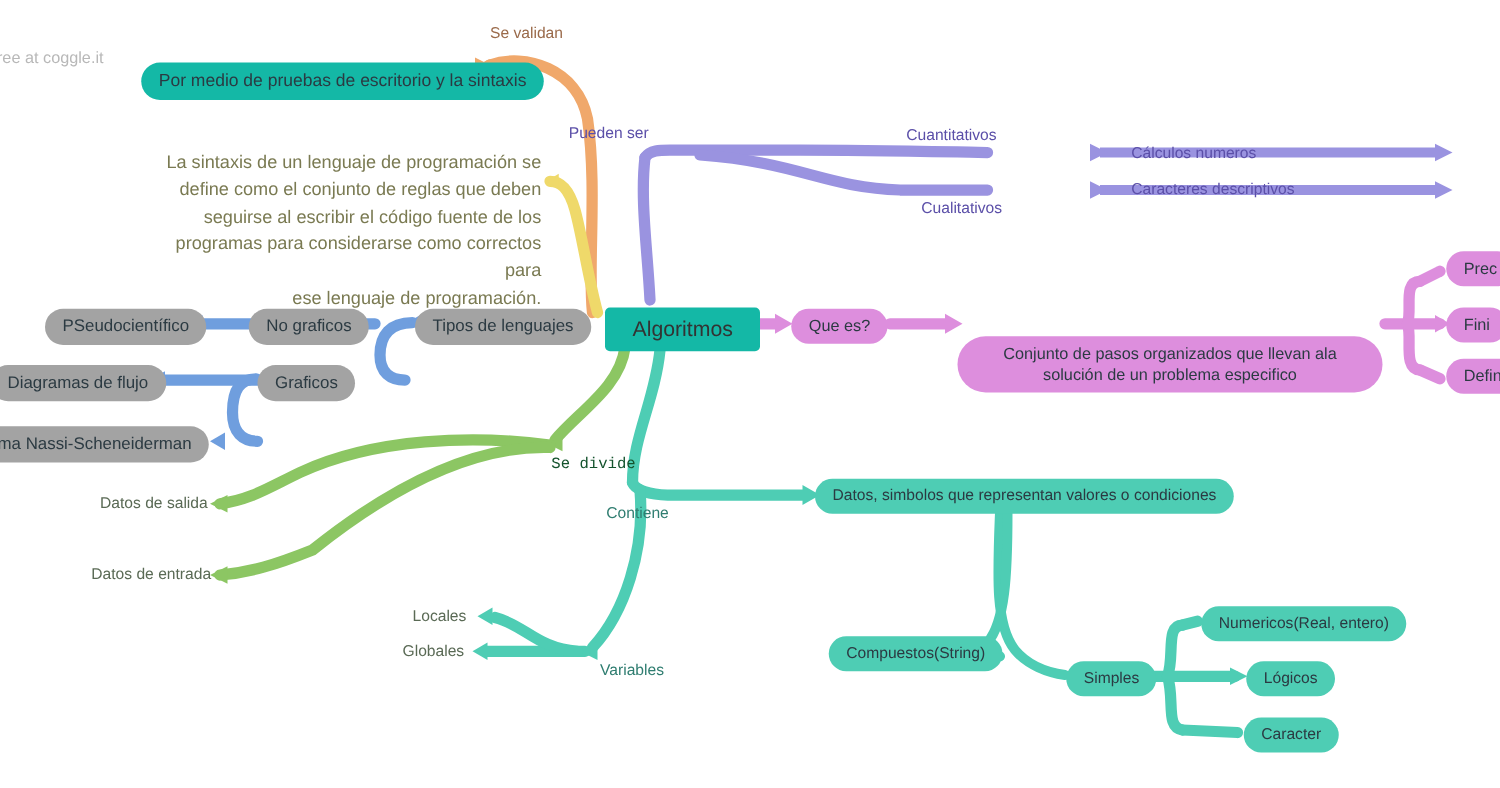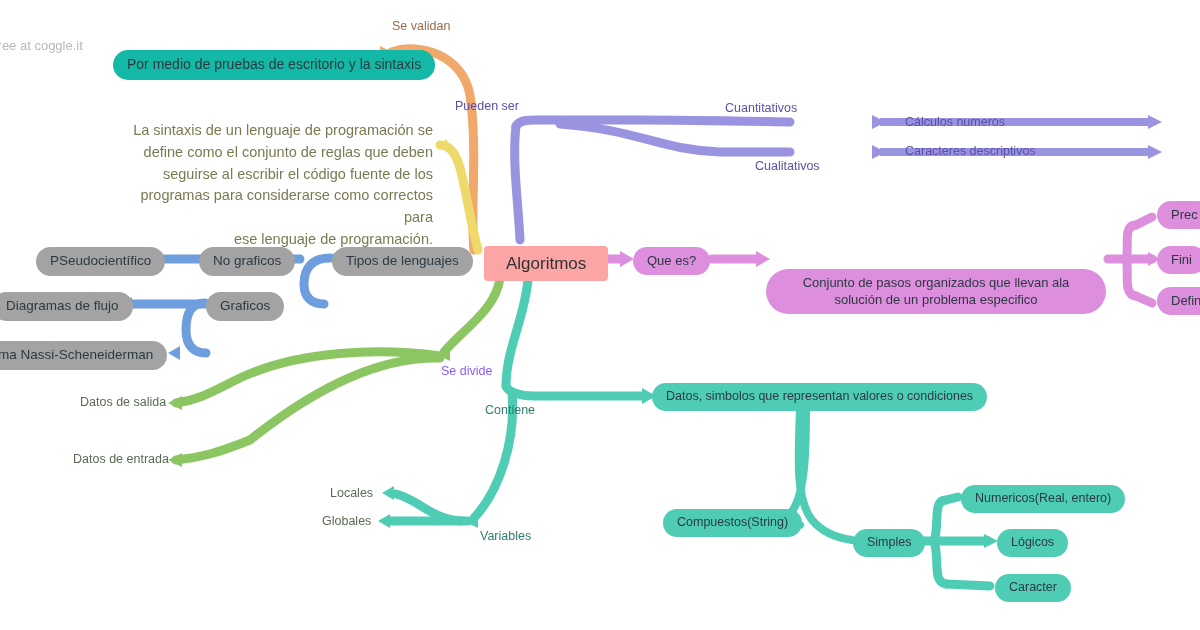--- a/index.html
+++ b/index.html
@@ -20,39 +20,39 @@
     display:flex;align-items:center;justify-content:center;
     text-align:center;
     color:#2b3a42;
     line-height:1.25;
     padding:6px 14px;
     white-space:nowrap;
   }
   .node.wrap{white-space:normal;margin-top:32px;}
 
   .central{
-    background:#fca5a5;
+    background:#14b8a6;
     color:#333333;
     font-size:17px;
     border-radius:4px;
     padding:7px 22px;
   }
   .n-orange{background:#14b8a6;font-size:14px;}
   .n-blue{background:#a3a3a3;font-size:13.5px;}
   .n-pink{background:#dd8edd;font-size:13px;}
   .n-teal{background:#4ecdb4;font-size:12.5px;}
 
   .label{
     position:absolute;
     font-size:12.5px;
     white-space:nowrap;
   }
   .lbl-orange{color:#9a6a4a;}
   .lbl-purple{color:#5b4fa8;}
-  .lbl-green{color:#8b5cf6;}
+  .lbl-green{color:#14532d;font-family:Liberation Mono, monospace;}
   .lbl-teal{color:#2f7d70;margin-left:16px;}
   .lbl-greygreen{color:#5a6a55;}
 
   .longtext{
     position:absolute;
     color:#7a7a52;
     font-size:14.5px;
     line-height:1.5;
     text-align:right;
     white-space:pre-line;
@@ -150,21 +150,21 @@
 
   <div class="longtext" style="left:128px;top:120px;width:305px;">La sintaxis de un lenguaje de programación se
 define como el conjunto de reglas que deben
 seguirse al escribir el código fuente de los
 programas para considerarse como correctos para
 ese lenguaje de programación.</div>
 
   <div class="label lbl-purple" style="left:455px;top:99px;">Pueden ser</div>
   <div class="label lbl-purple" style="left:725px;top:101px;">Cuantitativos</div>
   <div class="label lbl-purple" style="left:905px;top:115px;">Cálculos numeros</div>
-  <div class="label lbl-purple" style="left:755px;top:159px;text-align:right;">Cualitativos</div>
+  <div class="label lbl-purple" style="left:737px;top:159px;text-align:right;">Cualitativos</div>
   <div class="label lbl-purple" style="left:905px;top:144px;">Caracteres descriptivos</div>
 
   <div class="node n-blue" style="left:332px;top:247px;">Tipos de lenguajes</div>
   <div class="node n-blue" style="left:199px;top:247px;">No graficos</div>
   <div class="node n-blue" style="left:36px;top:247px;">PSeudocientífico</div>
   <div class="node n-blue" style="left:206px;top:292px;">Graficos</div>
   <div class="node n-blue" style="left:-8px;top:292px;">Diagramas de flujo</div>
   <div class="node n-blue" style="left:-16px;top:341px;">ma Nassi-Scheneiderman</div>
 
   <div class="node n-pink" style="left:633px;top:247px;">Que es?</div>

